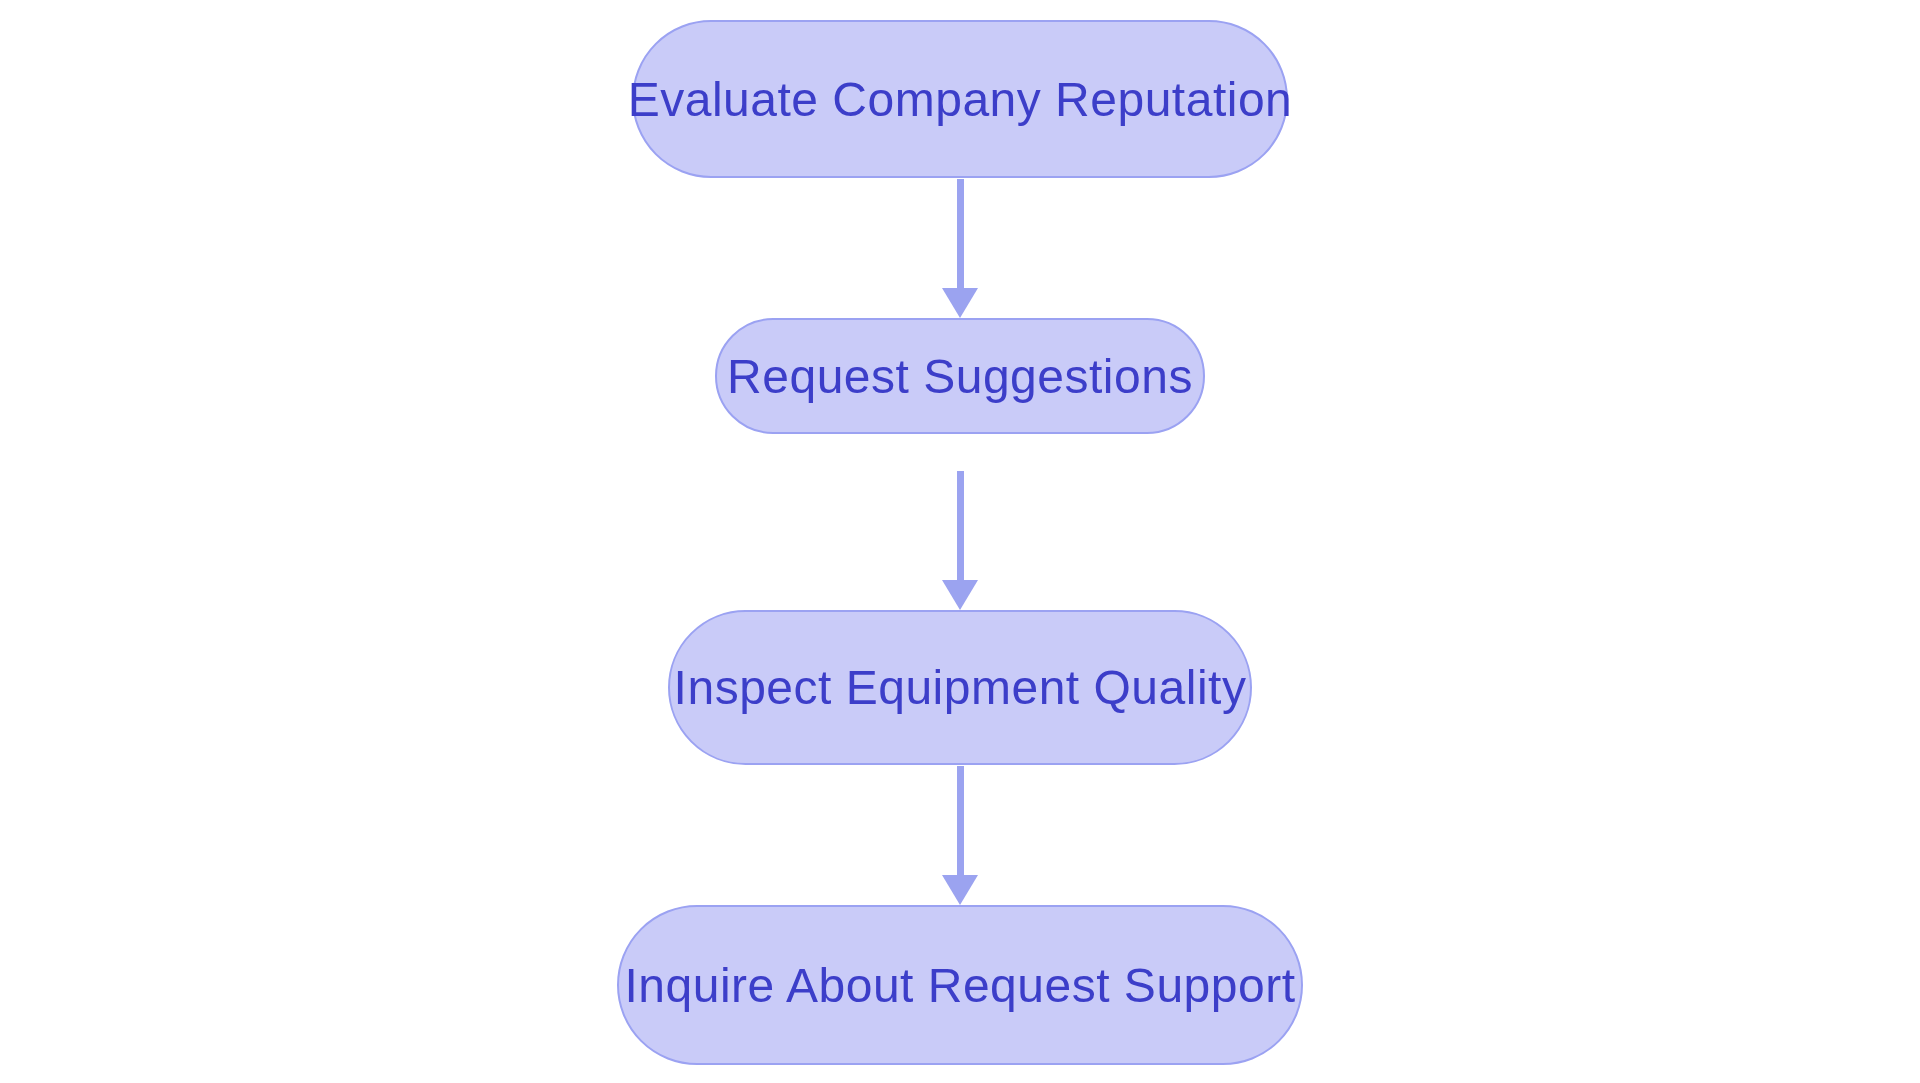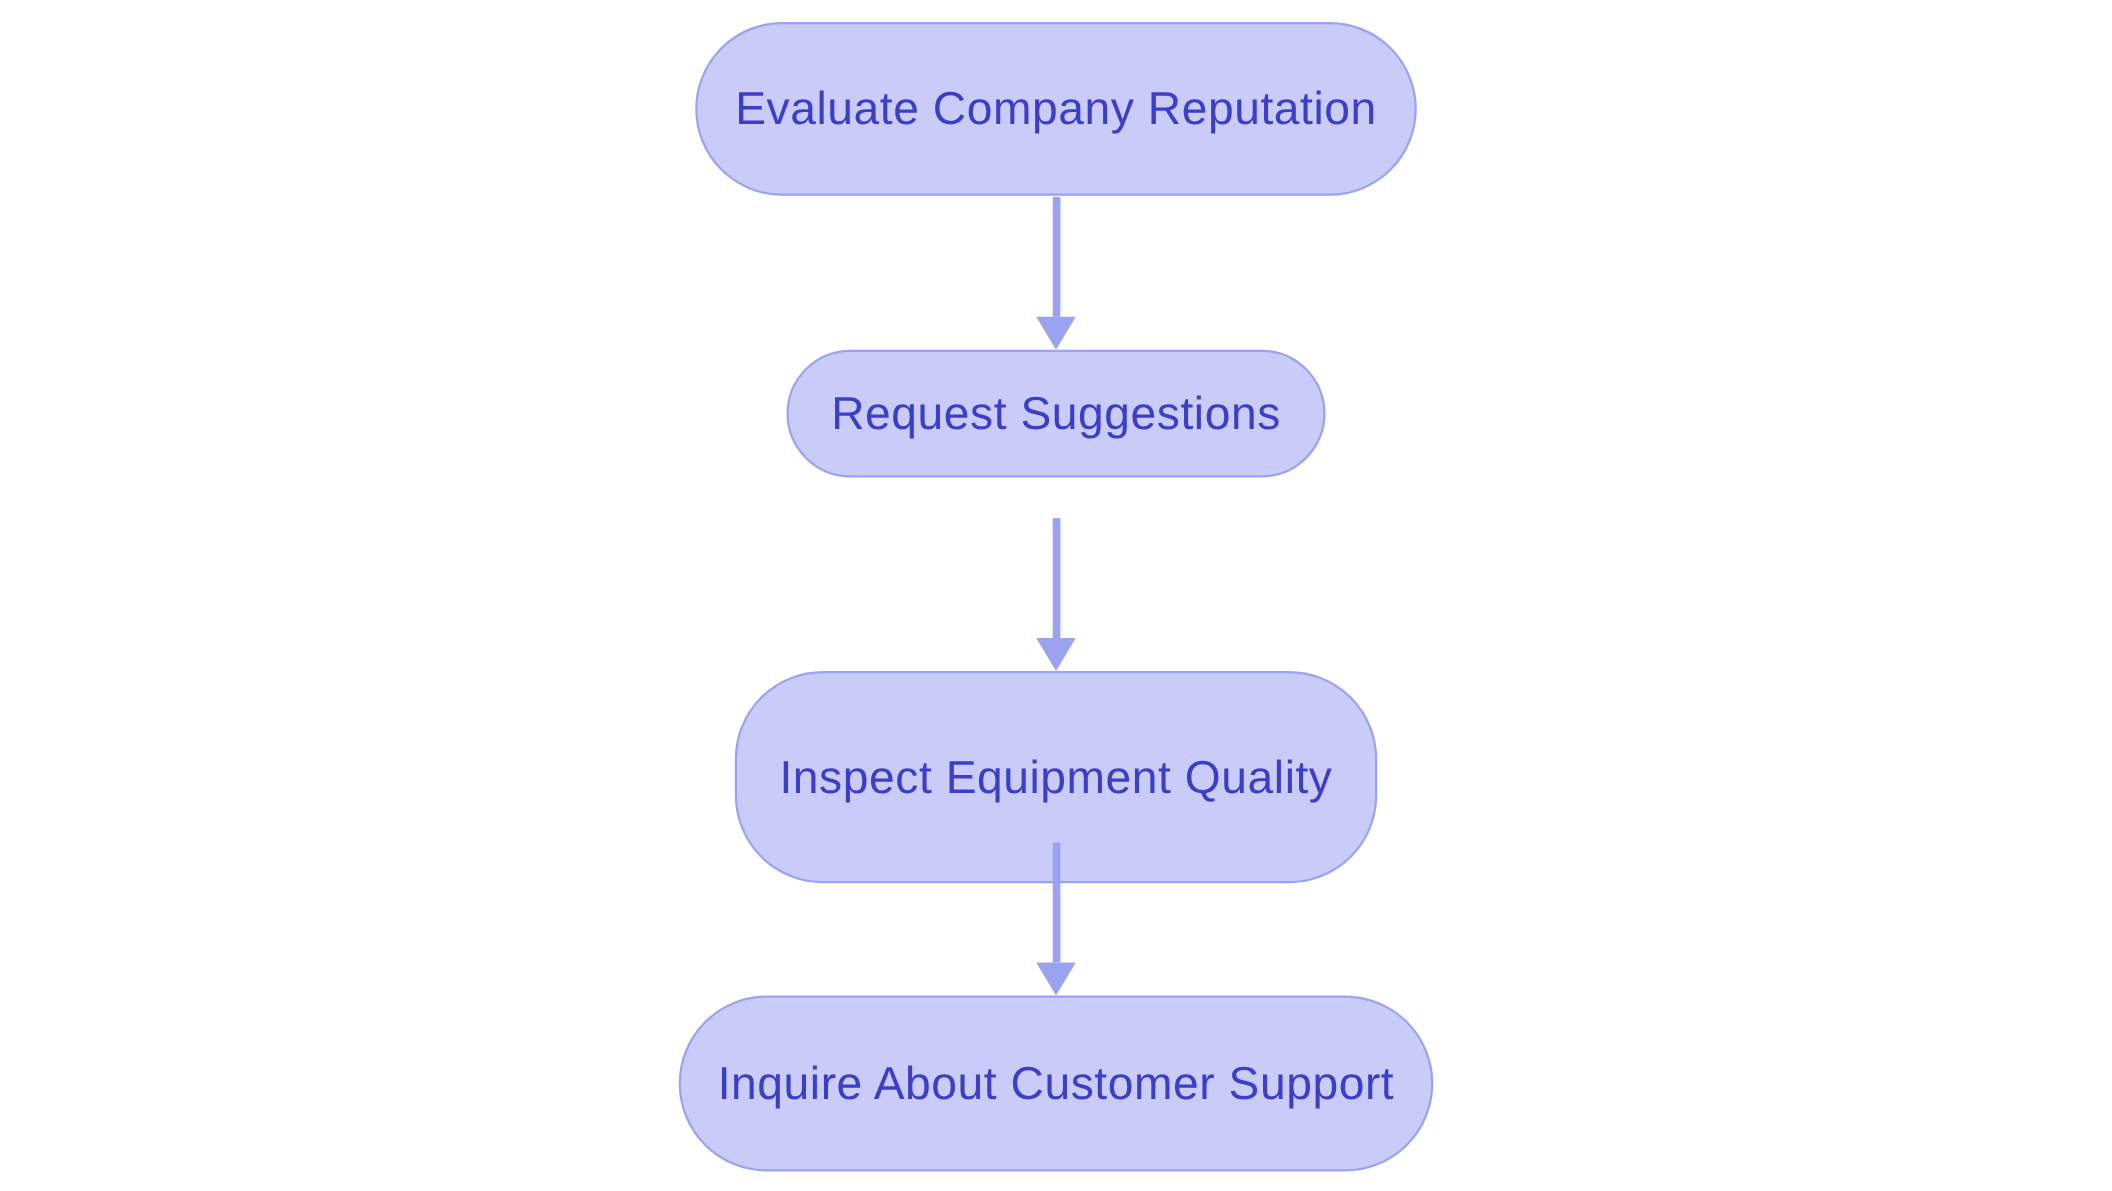--- a/index.html
+++ b/index.html
@@ -24,21 +24,21 @@
     box-sizing: border-box;
     background: var(--node-fill, #c9cbf8);
     border: 2px solid var(--node-border, #9ba2f2);
     border-radius: 80px;
     display: flex;
     align-items: center;
     justify-content: center;
   }
   .node-label {
     color: var(--node-text, #3c3ec9);
-    font-size: 42px;
+    font-size: 48px;
     font-weight: 400;
     letter-spacing: 0.5px;
     white-space: nowrap;
     text-align: right;
   }
   .arrow {
     position: absolute;
     left: 50%;
     transform: translateX(-50%);
     width: 36px;
@@ -75,26 +75,26 @@
 
   <div class="node" style="top: 318px; width: 490px; height: 116px;">
     <span class="node-label">Request Suggestions</span>
   </div>
 
   <div class="arrow" style="top: 471px; height: 139px;">
     <div class="arrow-shaft"></div>
     <div class="arrow-head"></div>
   </div>
 
-  <div class="node" style="top: 610px; width: 584px; height: 193px;">
+  <div class="node" style="top: 610px; width: 584px; height: 155px;">
     <span class="node-label">Inspect Equipment Quality</span>
   </div>
 
   <div class="arrow" style="top: 766px; height: 139px;">
     <div class="arrow-shaft"></div>
     <div class="arrow-head"></div>
   </div>
 
   <div class="node" style="top: 905px; width: 686px; height: 160px;">
-    <span class="node-label">Inquire About Customer Support</span>
+    <span class="node-label">Inquire About Request Support</span>
   </div>
 
 </div>
 
 </body></html>

